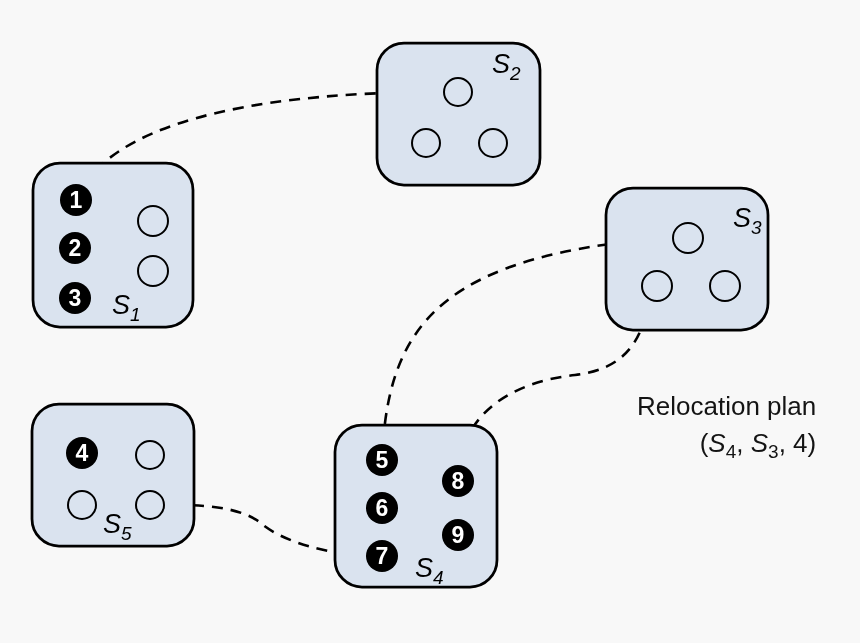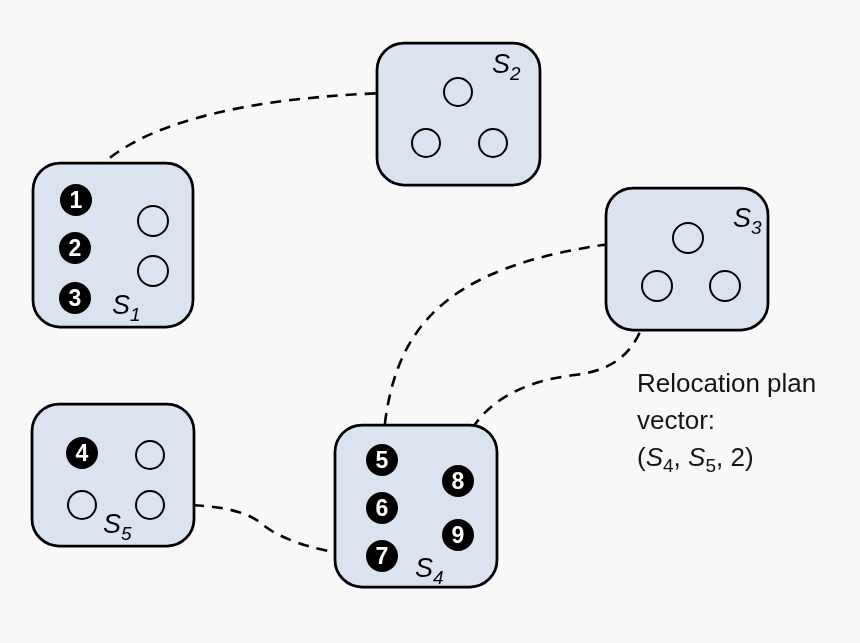--- a/index.html
+++ b/index.html
@@ -39,25 +39,26 @@
     fill: none;
     stroke: #000000;
     stroke-width: 2.6;
     stroke-dasharray: 11 8;
   }
   .arrowhead { fill: #000000; }
 
   .legend {
     position: absolute;
     left: 637px;
-    top: 365px;
+    top: 388px;
     font-size: 26px;
     line-height: 37px;
     color: #141414;
     white-space: nowrap;
+    text-align: right;
   }
   .legend .svar { font-style: italic; }
   .legend sub { font-size: 19px; line-height: 0; }
 </style>
 </head>
 <body>
 
 <div class="stage">
 
   <svg class="diagram" width="860" height="643" viewBox="0 0 860 643">
@@ -140,21 +141,20 @@
       </g>
       <g>
         <circle class="tok" cx="458" cy="535" r="16"></circle>
         <text class="toktext" x="458" y="543">9</text>
       </g>
     </g>
   </svg>
 
   <div class="legend">
     <div>Relocation plan</div>
-    <div>vector:</div>
+
+    <div><span>(</span><span class="svar">S</span><sub>4</sub><span>, </span><span class="svar">S</span><sub>3</sub><span>, </span><span>4</span><span>)</span></div>
 
 
-
-    <div><span>(</span><span class="svar">S</span><sub>4</sub><span>, </span><span class="svar">S</span><sub>5</sub><span>, </span><span>2</span><span>)</span></div>
 
   </div>
 
 </div>
 
 </body></html>

